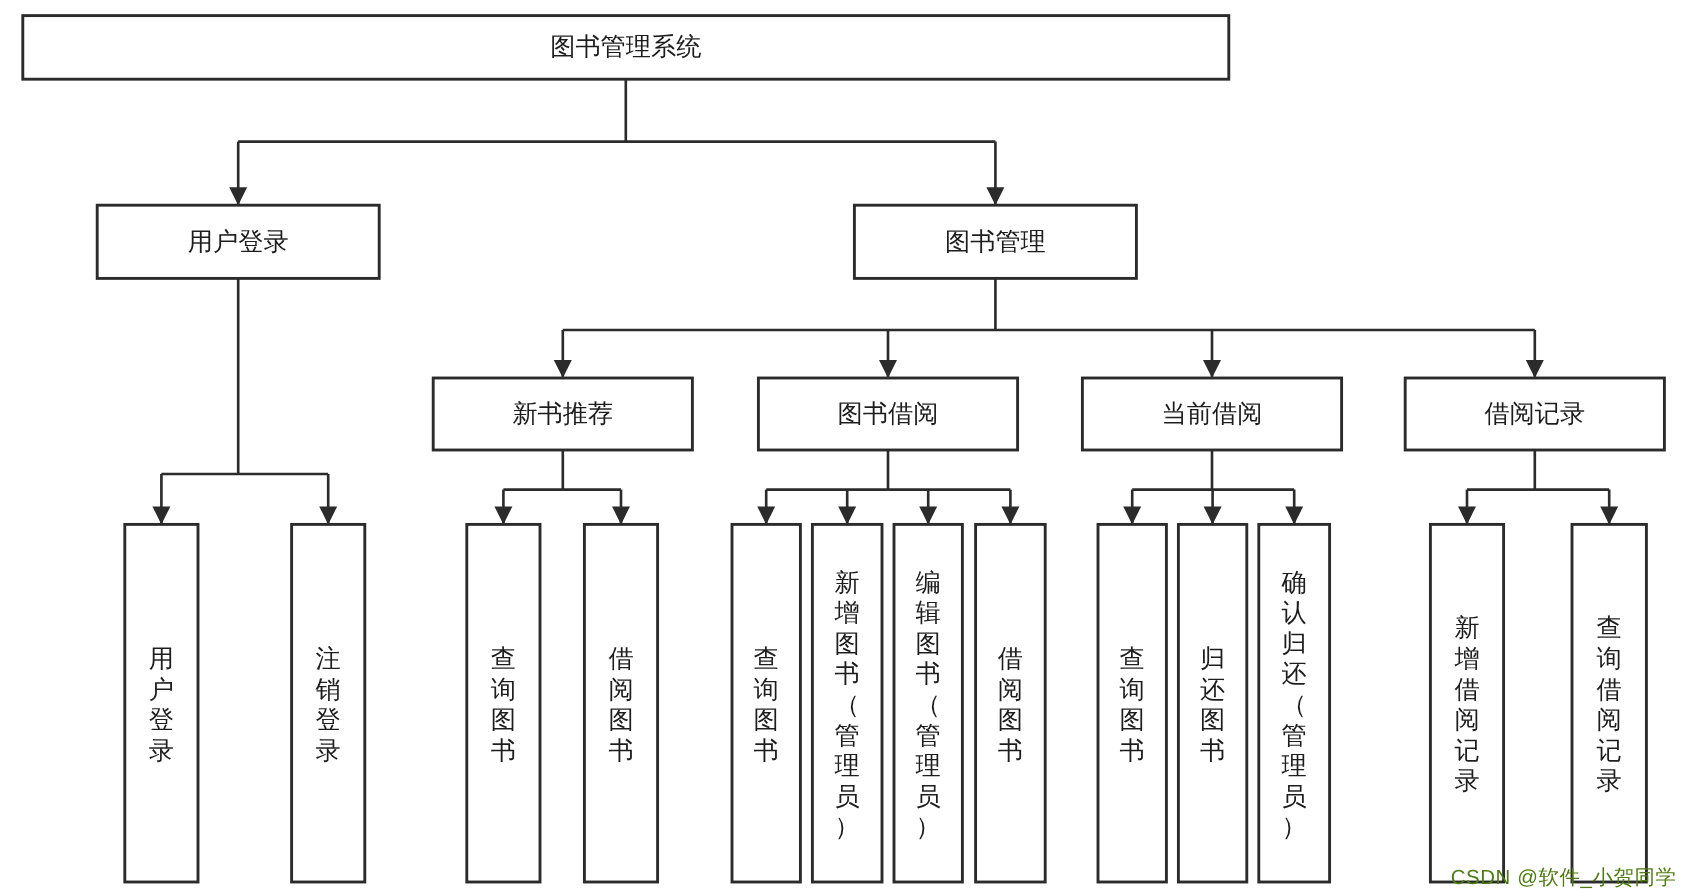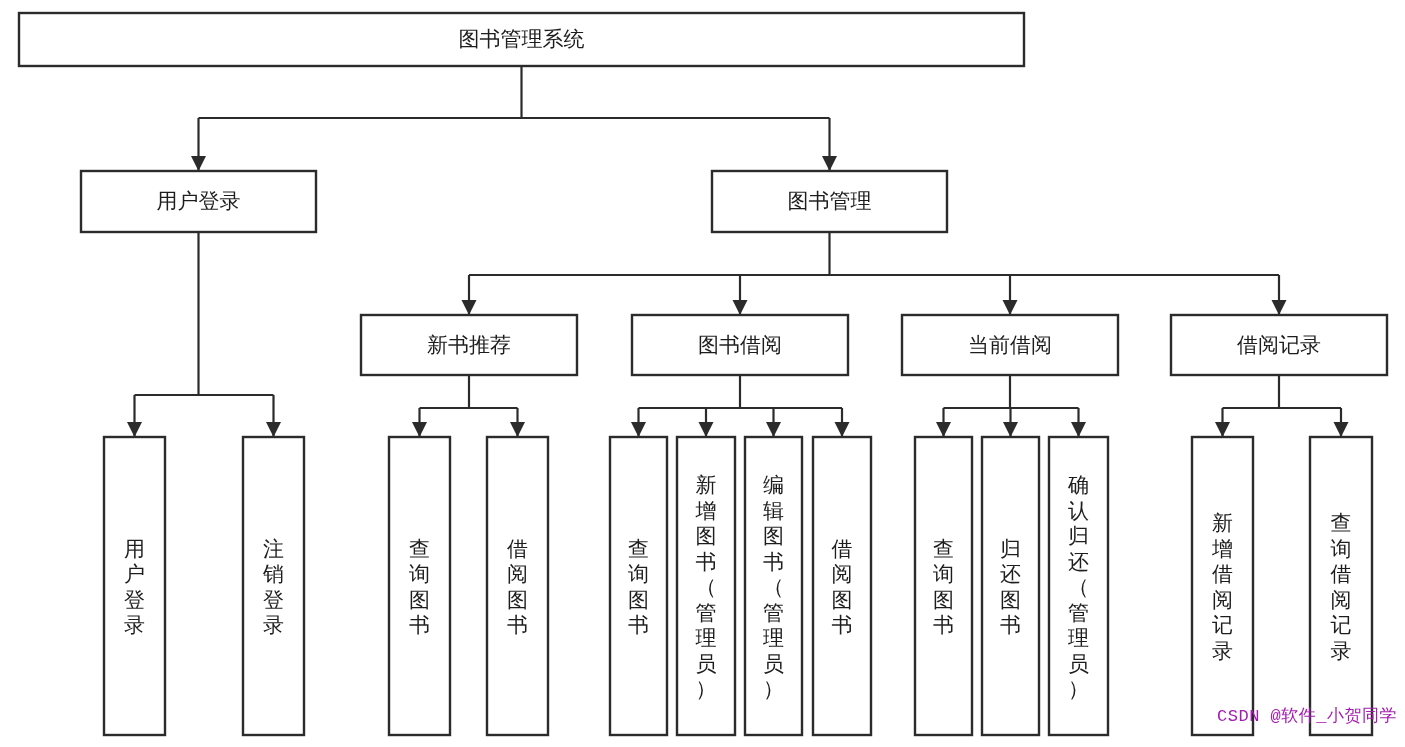--- a/index.html
+++ b/index.html
@@ -47,24 +47,24 @@
   }
   .node-label-v {
     font-family: "Liberation Sans", "DejaVu Sans", sans-serif;
     font-size: 21px;
     fill: #1d1d1d;
     text-anchor: middle;
   }
   .watermark-text {
     position: absolute;
     right: 8px;
-    bottom: 20px;
-    font-family: Liberation Mono, monospace;
+    bottom: 4px;
+    font-family: Liberation Sans, sans-serif;
     font-size: 17px;
-    color: #a21caf;
+    color: #4d7c0f;
     white-space: nowrap;
     letter-spacing: 0.5px;
   }
 </style>
 </head>
 <body>
 
 <div id="diagram-root">
   <svg id="flow-svg" viewBox="0 0 1405 747">
     <g id="connectors-layer">

